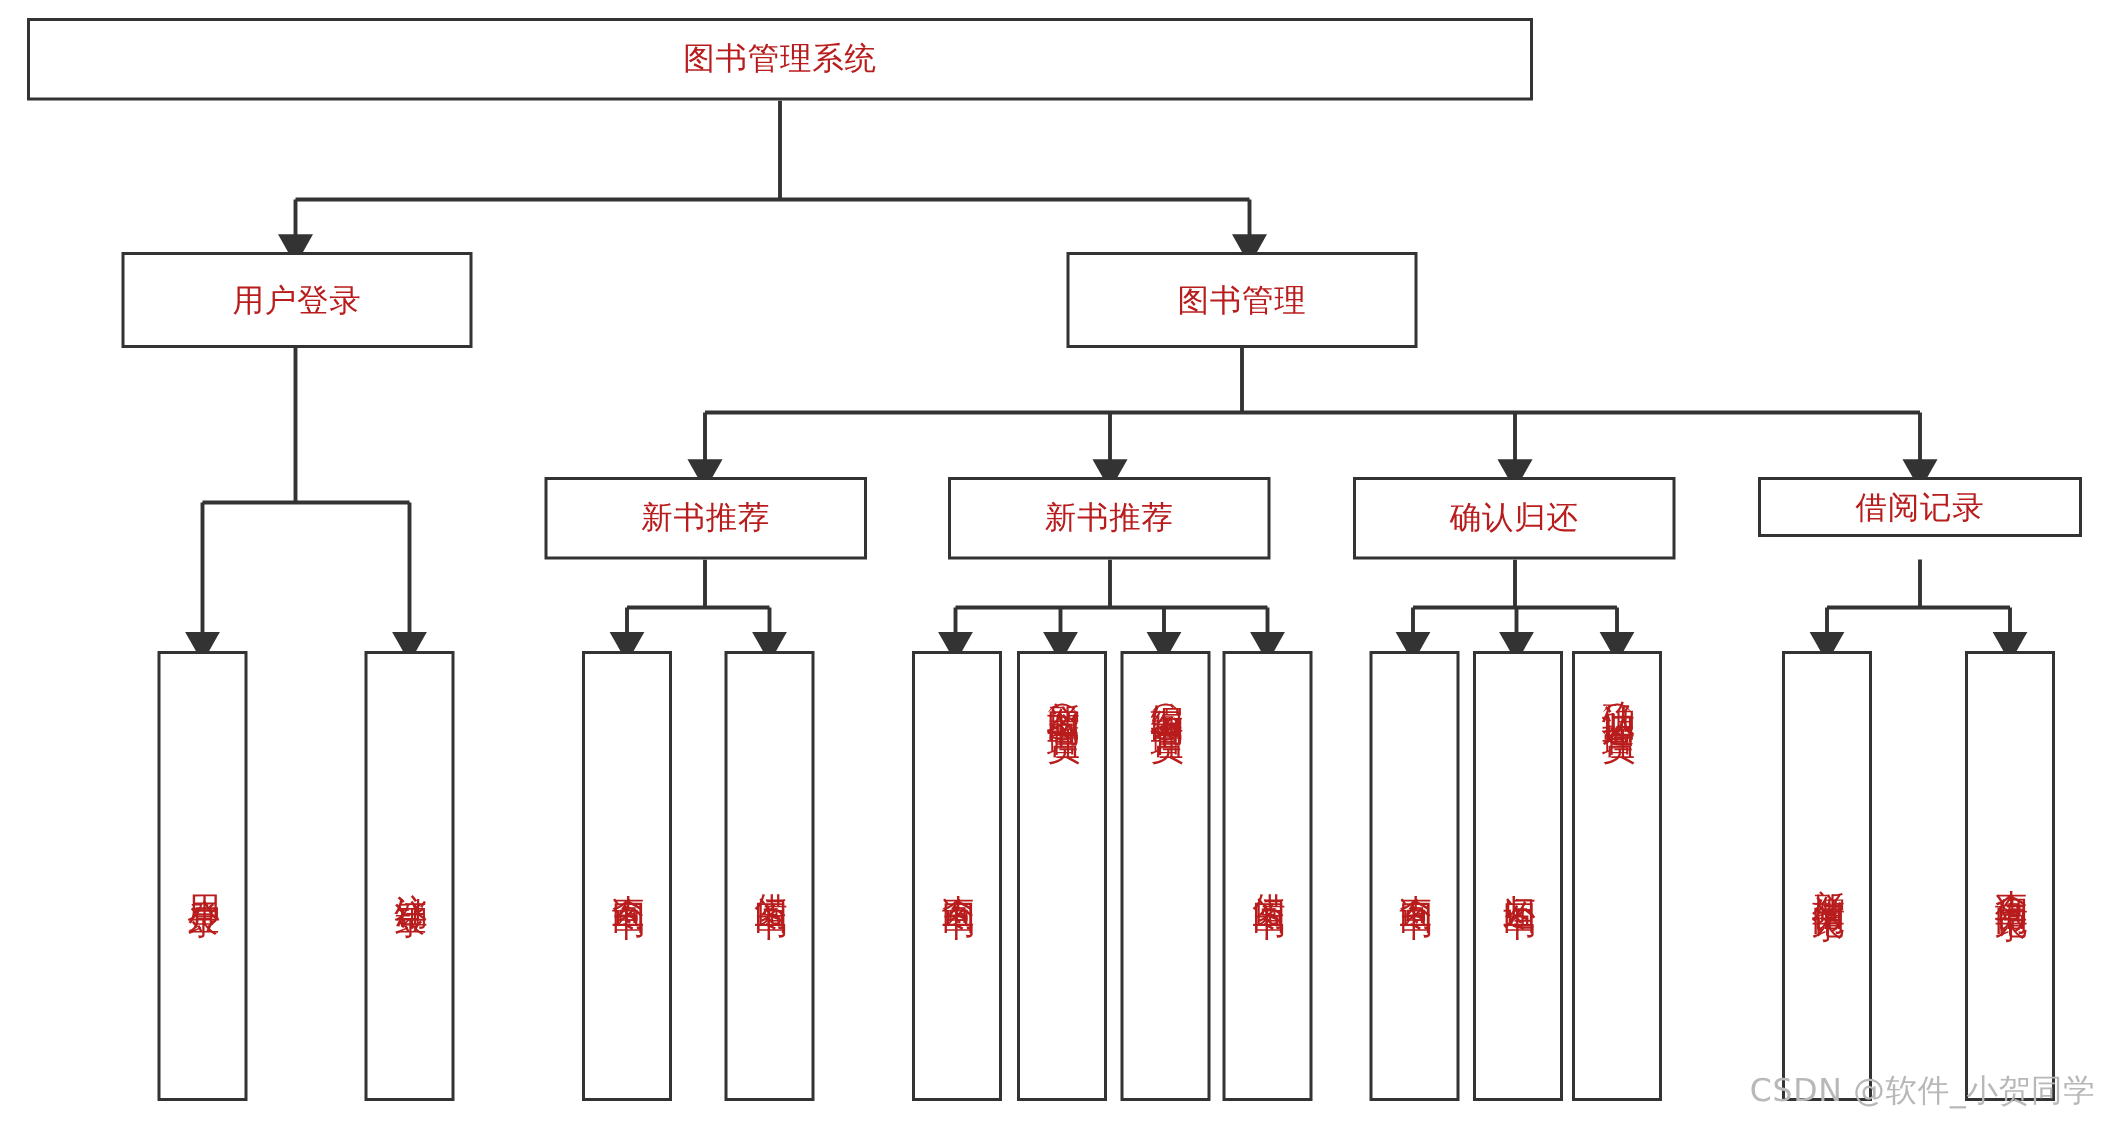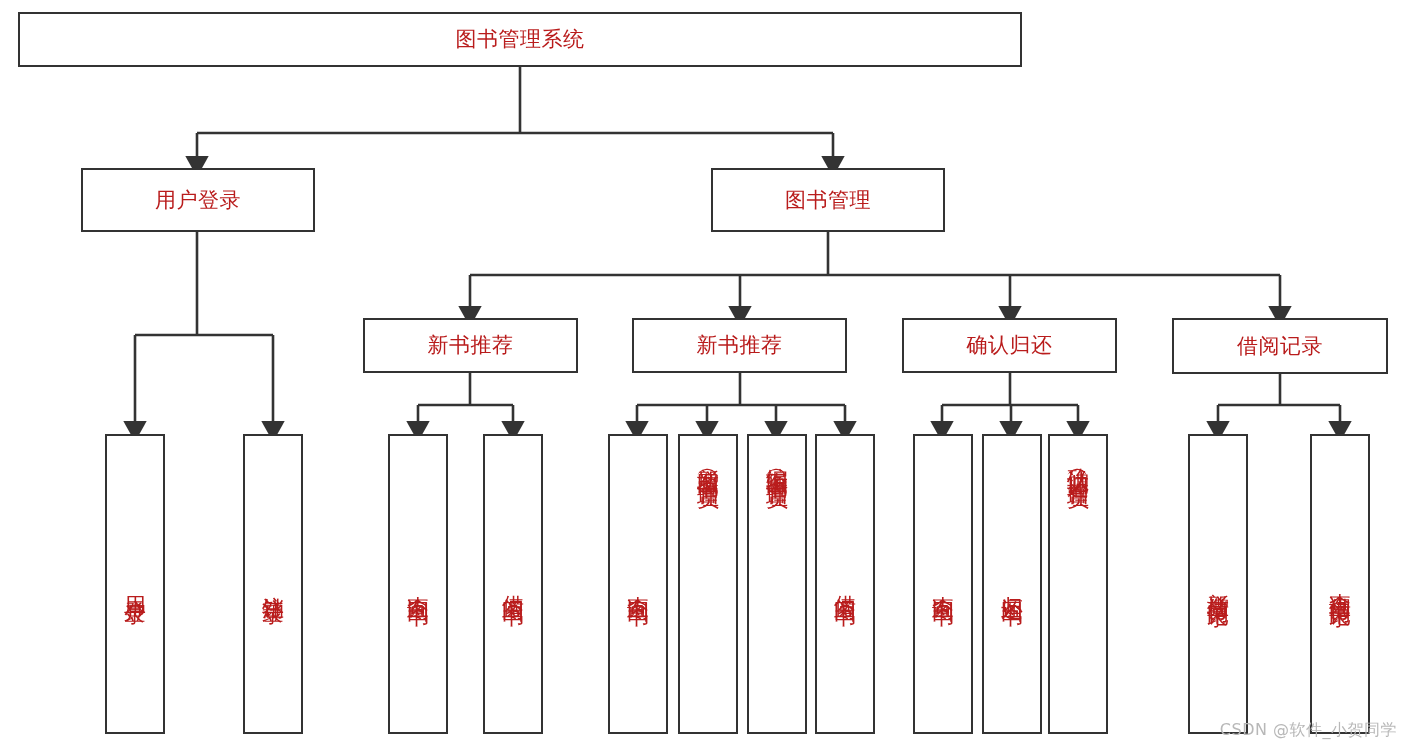--- a/index.html
+++ b/index.html
@@ -56,21 +56,21 @@
     white-space: nowrap;
   }
   .leaf.centered {
     align-items: center;
     padding-top: 0;
   }
   .watermark {
     position: absolute;
     right: 8px;
     bottom: 6px;
-    font-size: 16px;
+    font-size: 21px;
     color: #b8b8b8;
     letter-spacing: 0.5px;
     z-index: 5;
     white-space: nowrap;
   }
 </style>
 </head>
 <body>
 
 <div id="canvas">
@@ -142,21 +142,21 @@
   </div>
 
   <div class="node" style="left:632px; top:318px; width:215px; height:55px;">
     <span class="node-label">新书推荐</span>
   </div>
 
   <div class="node" style="left:902px; top:318px; width:215px; height:55px;">
     <span class="node-label">确认归还</span>
   </div>
 
-  <div class="node" style="left:1172px; top:318px; width:216px; height:56px;">
+  <div class="node" style="left:1172px; top:318px; width:216px; height:40px;">
     <span class="node-label">借阅记录</span>
   </div>
 
   <div class="node leaf centered" style="left:105px; top:434px; width:60px; height:300px;">
     <span class="node-label">用户登录</span>
   </div>
 
   <div class="node leaf centered" style="left:243px; top:434px; width:60px; height:300px;">
     <span class="node-label">注销登录</span>
   </div>

